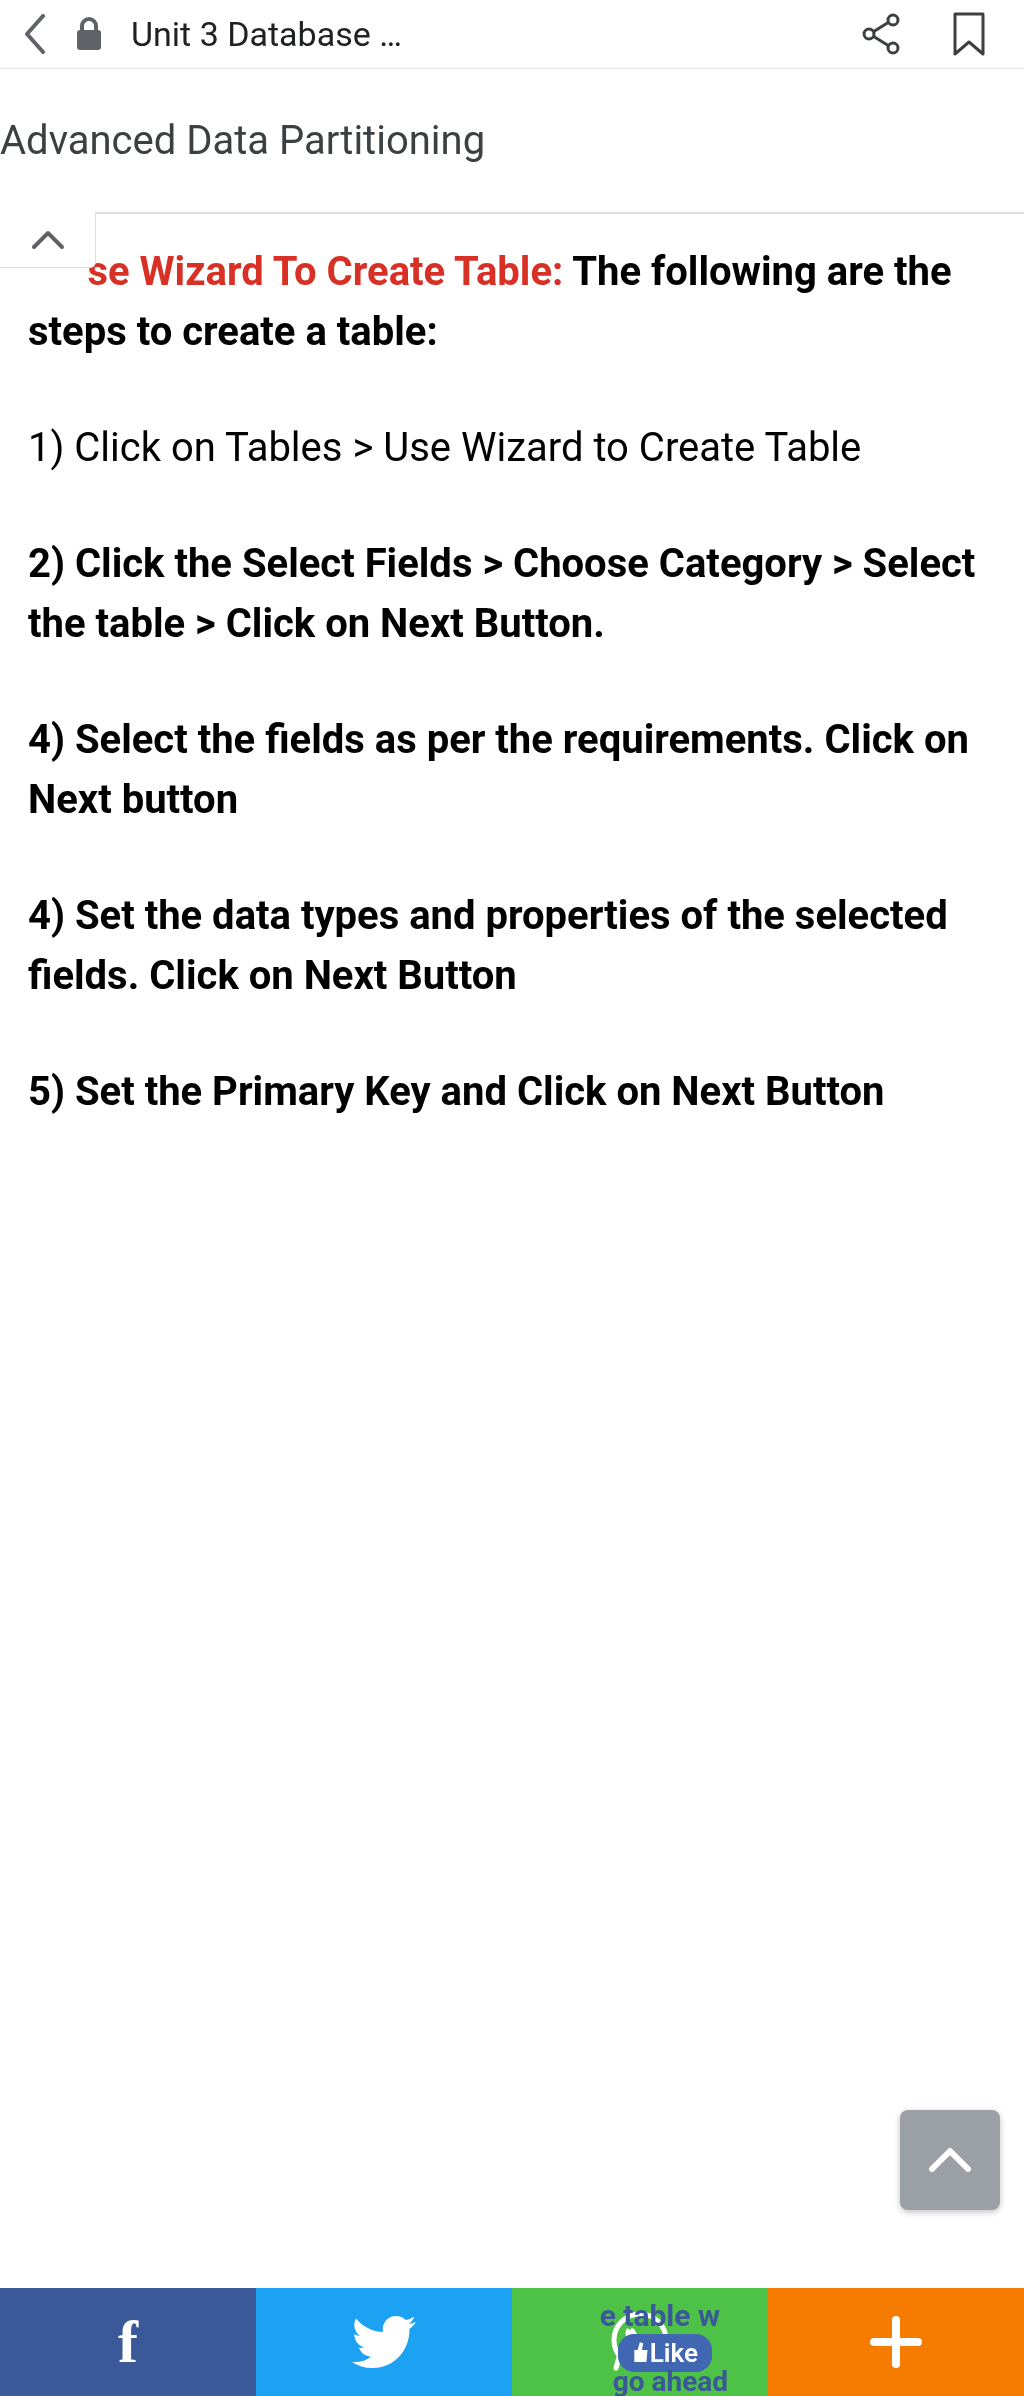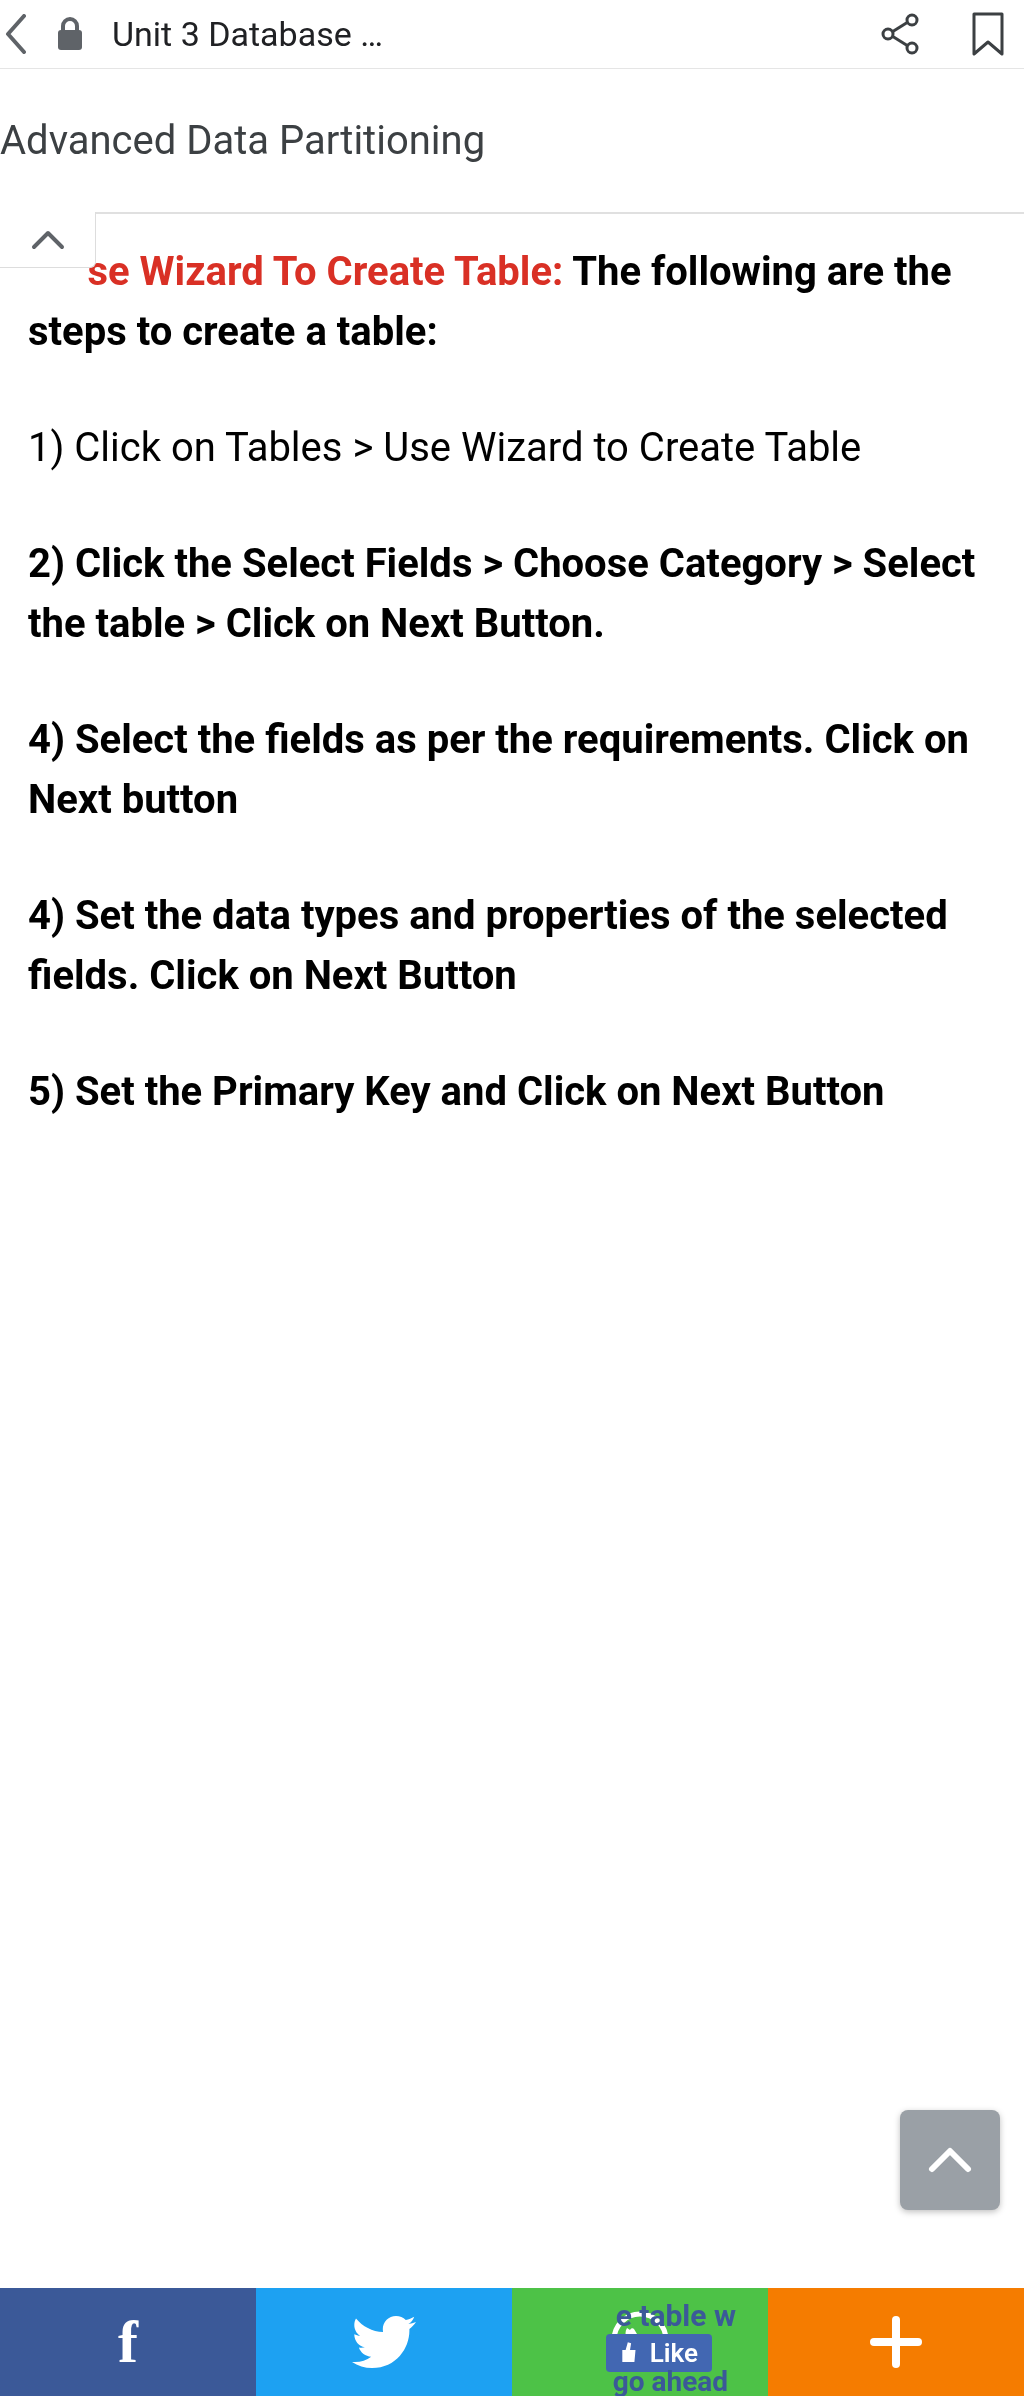--- a/index.html
+++ b/index.html
@@ -1,19 +1,19 @@
 <!DOCTYPE html>
 <html><head>
 <meta charset="utf-8">
 <style>
 * { margin: 0; padding: 0; box-sizing: border-box; }
 body { font-family: -apple-system, Roboto, Arial, sans-serif; width: 1024px; background: #fff; color: #000; }
 
 
-.topbar { display: flex; align-items: center; padding: 12px 4px; gap: 24px; border-bottom: 1px solid #e5e5e5; }
+.topbar { display: flex; align-items: center; padding: 12px 23px; gap: 24px; border-bottom: 1px solid #e5e5e5; }
 .topbar .back-slot { width: 24px; display:flex; align-items:center; justify-content:flex-start; }
 .topbar .lock-slot { width: 36px; display:flex; align-items:center; justify-content:center; color:#5f6368; }
 .topbar .title-block { flex: 1; display:flex; flex-direction:column; }
 .topbar .title-line { font-size: 34px; color:#202124; white-space: nowrap; overflow:hidden; text-overflow:ellipsis; }
 .topbar .domain-line { font-size: 26px; color:#5f6368; }
 .topbar .icon-slot { width: 64px; display:flex; align-items:center; justify-content:center; color:#3c4043; }
 
 
 .ad-strip { display:flex; align-items:center; justify-content:space-between; padding: 48px 16px 48px 0; border-bottom: 2px solid #e0e0e0; }
 .ad-text { font-size: 40px; color:#3c4043; }
@@ -35,22 +35,22 @@
 .scrolltop { position:absolute; right:24px; bottom: calc(2396px - 2210px); }
 .scrolltop-btn { width:100px; height:100px; background:#9aa0a6; border-radius:8px; display:flex; align-items:center; justify-content:center; box-shadow: 0 2px 6px rgba(0,0,0,.25); }
 
 
 .sharebar { position:absolute; left:0; bottom:0; width:1024px; height:108px; display:flex; }
 .sharebar > div { flex:1; display:flex; align-items:center; justify-content:center; position:relative; }
 .fb { background:#3b5998; font-family: Georgia, serif; color:#fff; font-size:60px; font-weight:700; }
 .tw { background:#1da1f2; }
 .wa { background:#4dc247; }
 .pl { background:#f57c00; }
-.like-overlay { position:absolute; right:32px; top:10px; font-size:30px; color:#3b5998; font-weight:700; white-space:nowrap; }
-.like-pill { position:absolute; right:56px; top:46px; background:#4267B2; color:#fff; font-size:26px; font-weight:600; padding:4px 14px 4px 44px; border-radius:4px; }
+.like-overlay { position:absolute; right:48px; top:10px; font-size:30px; color:#3b5998; font-weight:700; white-space:nowrap; }
+.like-pill { position:absolute; right:56px; top:46px; background:#4267B2; color:#fff; font-size:26px; font-weight:600; padding:4px 14px 4px 32px; border-radius:16px; }
 .like-pill::before { content:""; position:absolute; left:10px; top:6px; width:22px; height:22px; background:#fff; clip-path: polygon(30% 100%, 30% 45%, 45% 45%, 55% 10%, 70% 15%, 65% 45%, 90% 45%, 85% 100%); }
 .go-ahead { position:absolute; right:40px; bottom:-2px; font-size:28px; color:#3b5998; font-weight:700; white-space:nowrap; }
 
 .page-wrap { position:relative; height:2396px; overflow:hidden; }
 
 svg { display:block; }
 </style>
 </head>
 <body>
 <div class="page-wrap">

